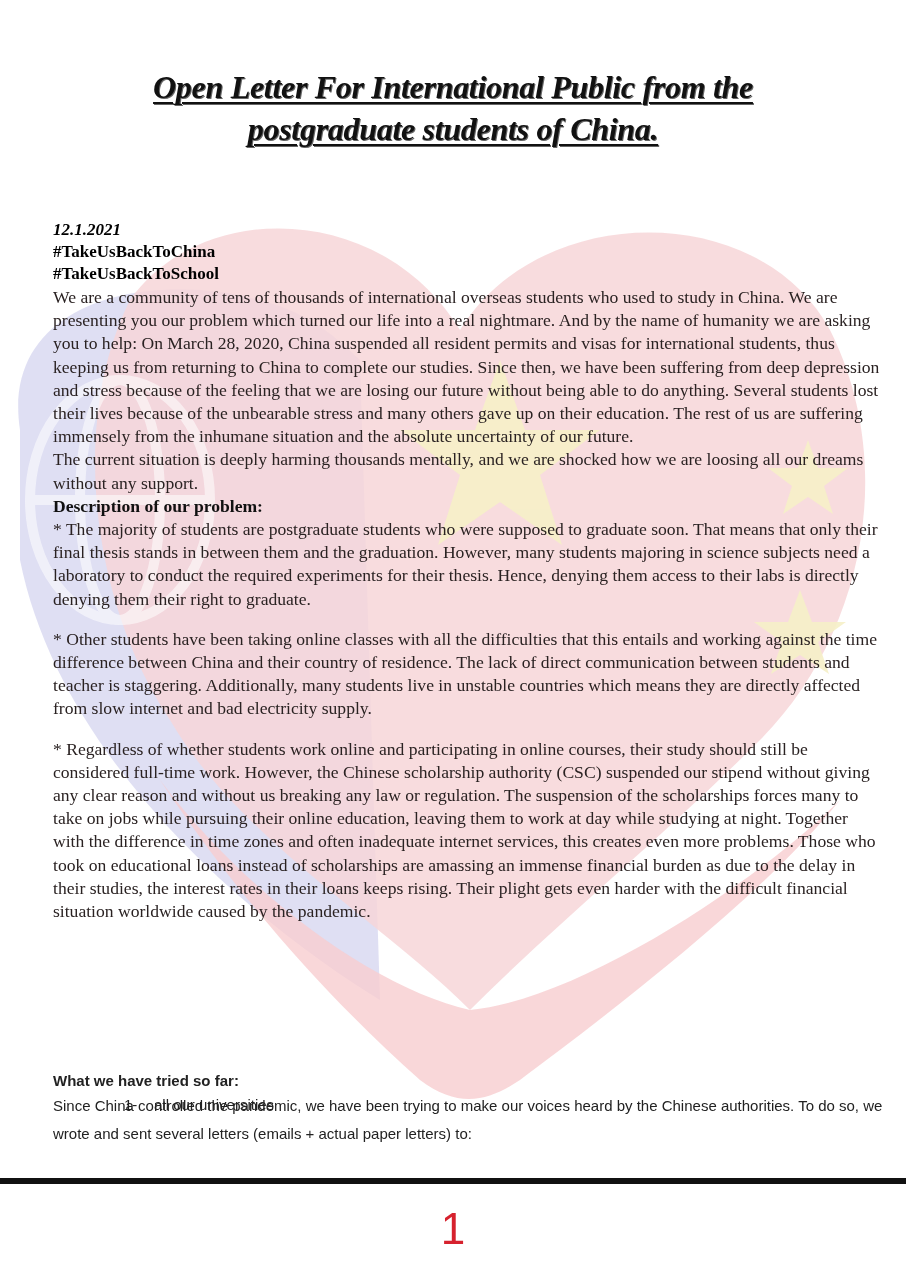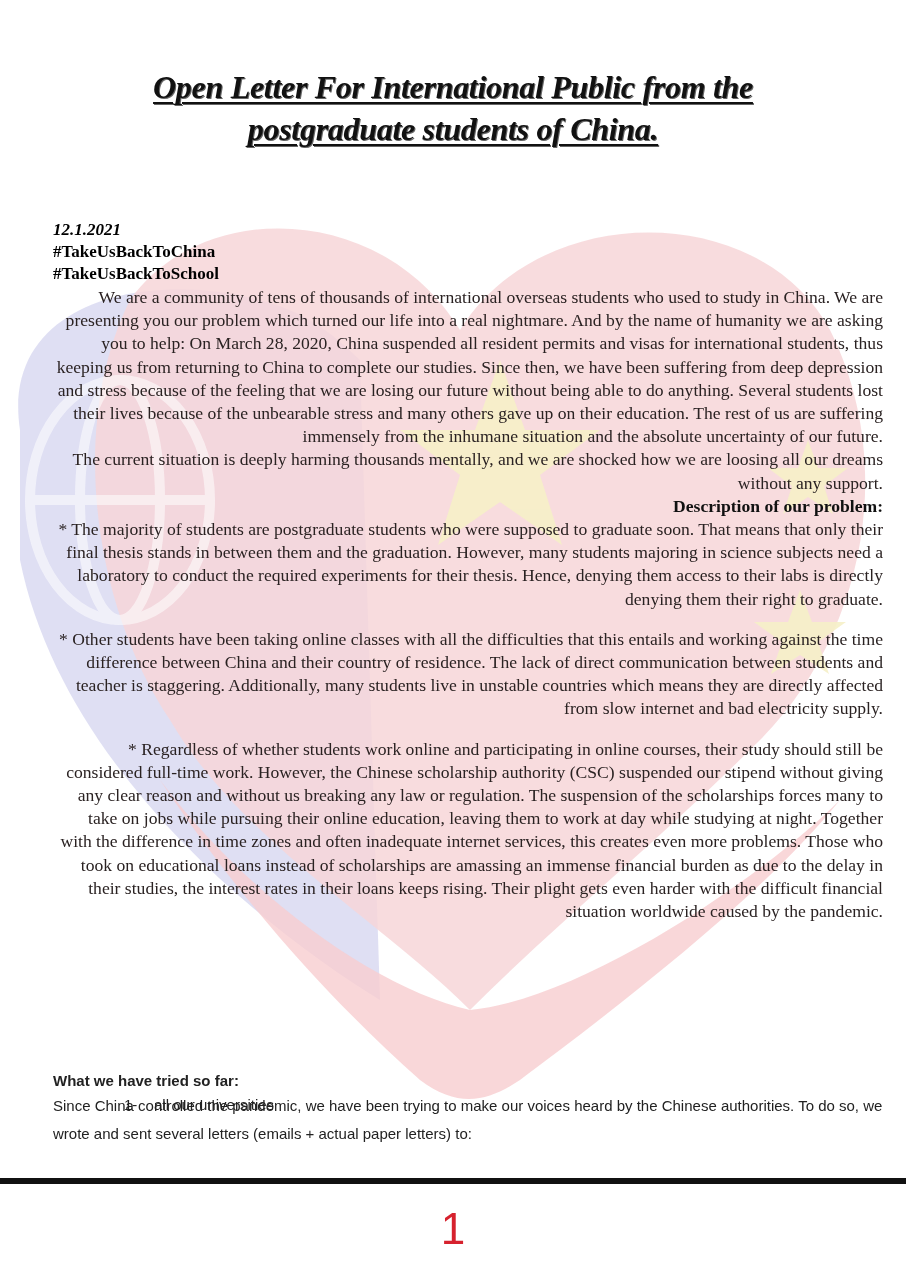--- a/index.html
+++ b/index.html
@@ -24,21 +24,21 @@
     }
     .title span { text-decoration: underline; text-decoration-thickness: 2px; text-underline-offset: 4px; display: inline; }
 
     .meta { position: absolute; left: 53px; top: 199px; font-weight: bold; font-size: 17px; line-height: 22px; color: #000000; margin-top: 20px; }
     .meta .date { font-style: italic; }
 
     .body-block {
       position: absolute; left: 53px; width: 830px;
       font-size: 17.6px; line-height: 23.2px; color: #2a2222;
     }
-    .body-block p { margin: 0; text-align: right; }
+    .body-block p { margin: 0; }
     .heading-serif { font-weight: bold; color: #111; }
 
     .sans {
       position: absolute; left: 53px; width: 830px;
       font-family: "Liberation Sans", "DejaVu Sans", sans-serif;
       color: #222;
     }
     .sans-heading { font-weight: bold; font-size: 15px; }
     .sans-para { font-size: 15px; line-height: 28px; }
     .list-item { position: absolute; left: 88px; font-family: "Liberation Sans", sans-serif; font-size: 15px; color: #222; }

